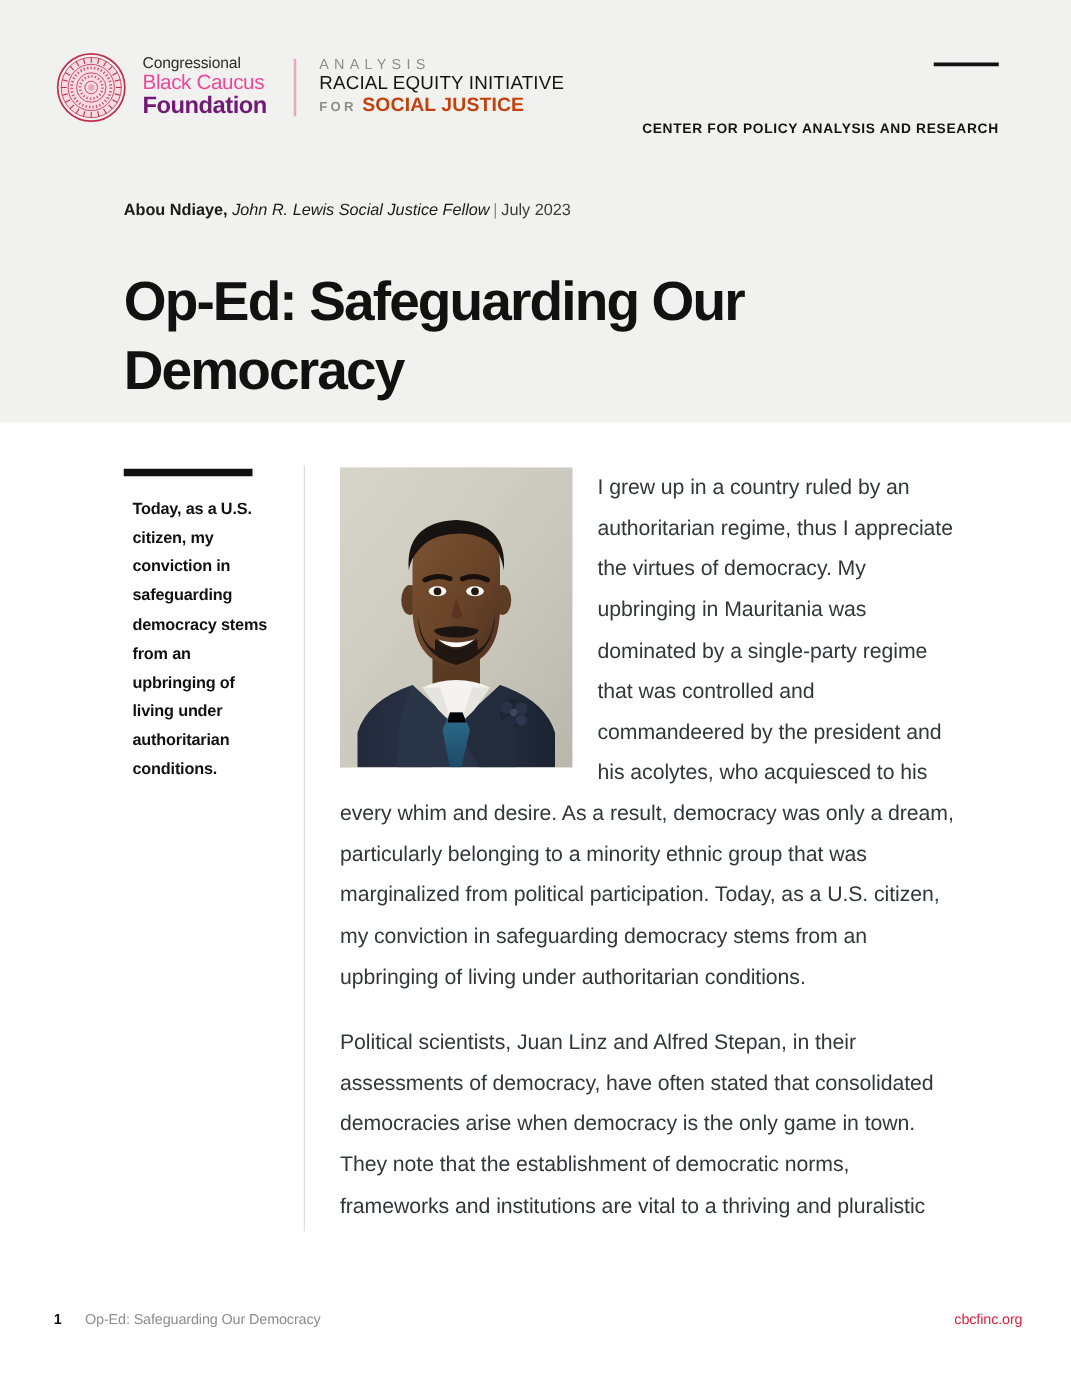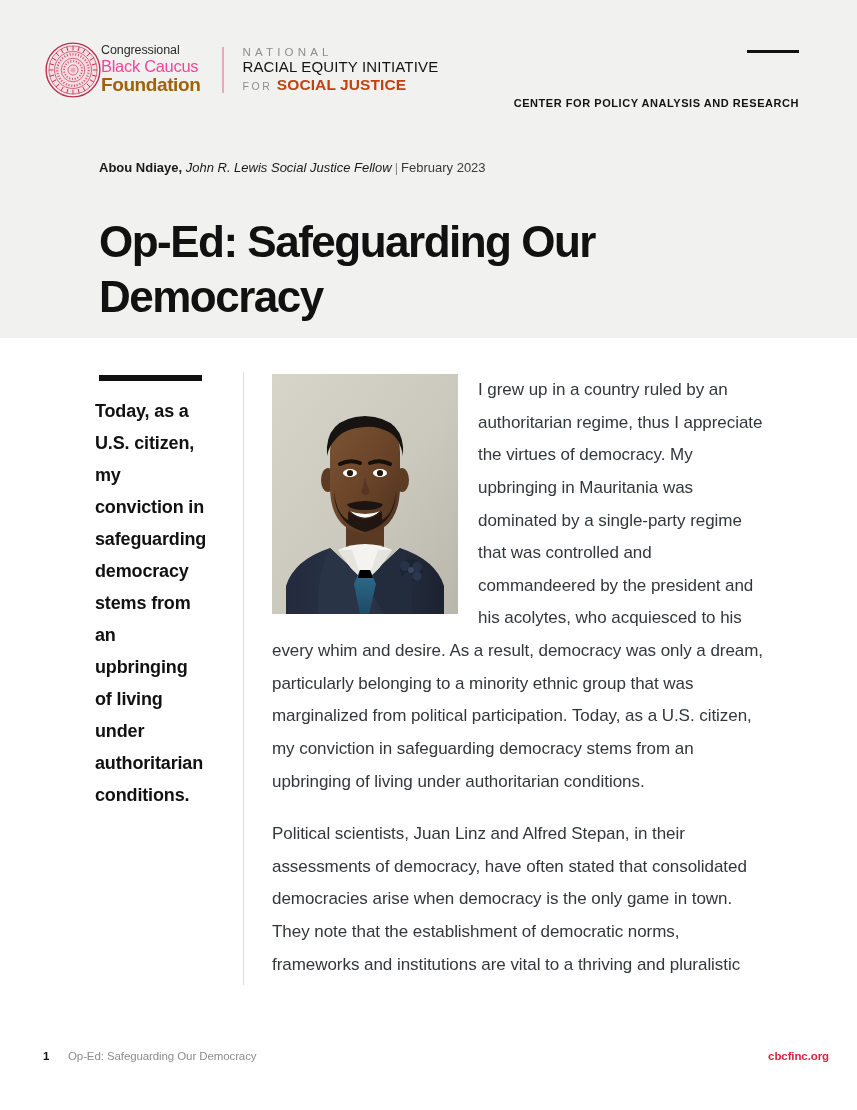--- a/index.html
+++ b/index.html
@@ -30,37 +30,38 @@
     top: 42px;
     display: flex;
     align-items: center;
   }
   .seal {
     width: 56px;
     height: 56px;
     flex: 0 0 auto;
   }
   .cbc-wordmark {
+    margin-left: 13px;
     line-height: 1.08;
     white-space: nowrap;
   }
   .cbc-l1 {
     font-size: 12.5px;
     color: #2b2b2b;
     letter-spacing: -0.1px;
   }
   .cbc-l2 {
     font-size: 16.5px;
     color: #ec4899;
     letter-spacing: -0.3px;
   }
   .cbc-l3 {
     font-size: 19px;
     font-weight: bold;
-    color: #a16207;
+    color: #701a75;
     letter-spacing: -0.4px;
     text-align: center;
   }
   .lockup-divider {
     width: 2px;
     height: 46px;
     background: #e8aab7;
     margin: 0 18px 0 22px;
     flex: 0 0 auto;
   }
@@ -79,21 +80,21 @@
     color: #141414;
     letter-spacing: 0.15px;
   }
   .nrei-l3 {
     font-size: 15.5px;
     font-weight: bold;
     letter-spacing: 0.1px;
   }
   .nrei-for {
     font-size: 10.5px;
-    font-weight: normal;
+    font-weight: bold;
     color: #8e8e8e;
     letter-spacing: 2.6px;
     margin-top: 11px;
   }
   .nrei-sj { color: #c2410c; }
 
   .center-label-wrap {
     position: absolute;
     right: 58px;
     top: 50px;
@@ -145,24 +146,24 @@
   .pullquote-rule {
     position: absolute;
     left: 99px;
     top: 375px;
     width: 103px;
     height: 6px;
     background: #111;
   }
   .pullquote {
     position: absolute;
-    left: 95px;
+    left: 106px;
     top: 395px;
     width: 112px;
-    font-size: 18px;
+    font-size: 13px;
     font-weight: bold;
     line-height: 1.78;
     letter-spacing: -0.15px;
     color: #111;
   }
 
   .col-divider {
     position: absolute;
     left: 243px;
     top: 372px;
@@ -229,24 +230,24 @@
   .run-title {
     position: absolute;
     left: 68px;
     top: 2px;
     font-size: 11.5px;
     color: #8d8d8d;
     letter-spacing: -0.1px;
   }
   .site {
     position: absolute;
-    right: 28px;
+    right: 39px;
     top: 2px;
     font-size: 11.5px;
-    font-weight: bold;
+    font-weight: normal;
     color: #d8253f;
     letter-spacing: -0.1px;
   }
 </style>
 </head>
 <body>
 
 <div class="header-band"></div>
 
 <div class="brand-row">
@@ -293,34 +294,34 @@
 
   <div class="cbc-wordmark">
     <div class="cbc-l1">Congressional</div>
     <div class="cbc-l2">Black Caucus</div>
     <div class="cbc-l3">Foundation</div>
   </div>
 
   <div class="lockup-divider"></div>
 
   <div class="nrei">
-    <div class="nrei-l1">NATIONAL</div>
+    <div class="nrei-l1">ANALYSIS</div>
     <div class="nrei-l2">RACIAL EQUITY INITIATIVE</div>
     <div class="nrei-l3"><span class="nrei-for">FOR</span> <span class="nrei-sj">SOCIAL JUSTICE</span></div>
   </div>
 </div>
 
 <div class="center-label-wrap">
   <div class="center-rule"></div>
   <div class="center-label">CENTER FOR POLICY ANALYSIS AND RESEARCH</div>
 </div>
 
 <div class="byline">
   <span class="nm">Abou Ndiaye,</span>
-  <span class="role">John R. Lewis Social Justice Fellow</span><span class="sep">|</span><span class="date">February 2023</span>
+  <span class="role">John R. Lewis Social Justice Fellow</span><span class="sep">|</span><span class="date">July 2023</span>
 </div>
 
 <h1 class="doc-title">Op-Ed: Safeguarding Our Democracy</h1>
 
 <div class="pullquote-rule"></div>
 <div class="pullquote">Today, as a U.S. citizen, my conviction in safeguarding democracy stems from an upbringing of living under authoritarian conditions.</div>
 
 <div class="col-divider"></div>
 
 <div class="flow-col">

